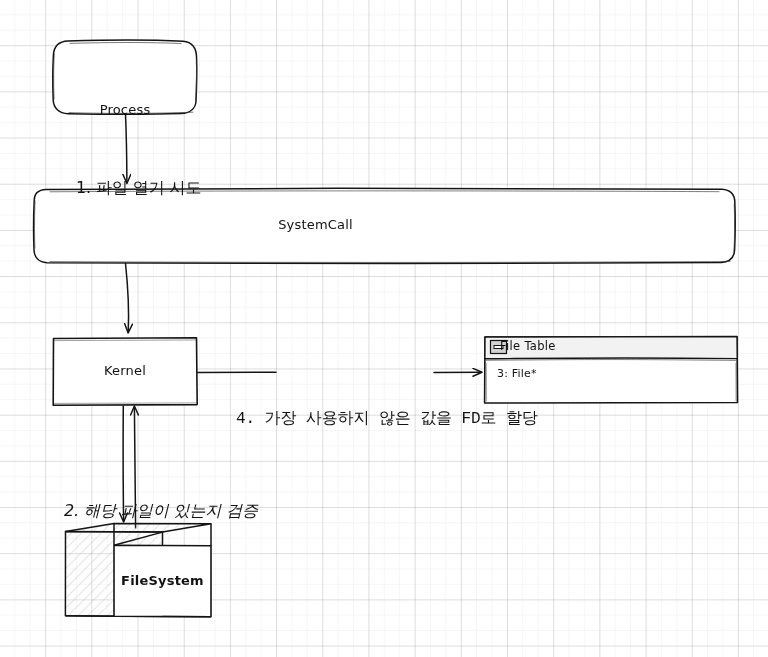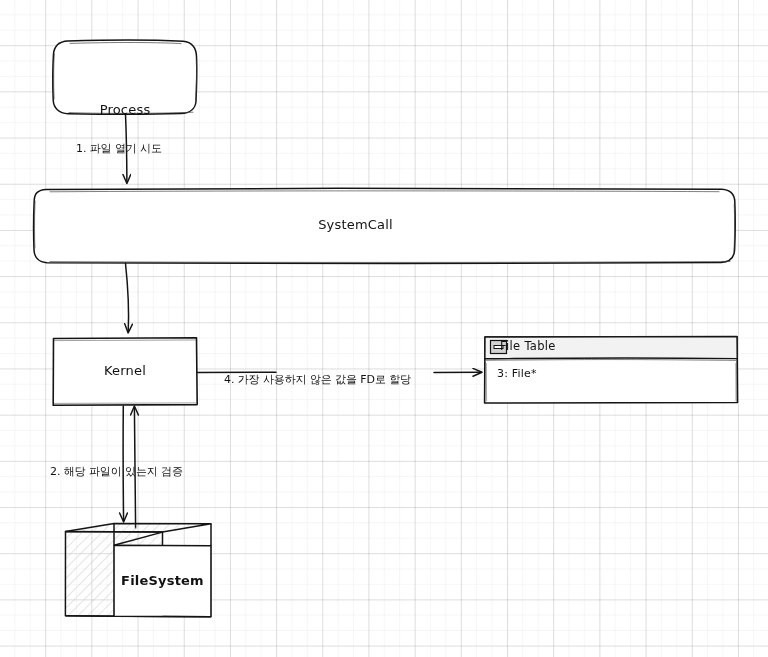--- a/index.html
+++ b/index.html
@@ -42,22 +42,23 @@
     color: #121212;
     white-space: pre;
     line-height: 1.15;
   }
   .node-label {
     font-size: 13px;
     letter-spacing: 0.2px;
     text-align: center;
   }
   .edge-label {
-    font-size: 11px;
+    font-size: 16px;
     letter-spacing: -0.1px;
+    margin-top: 36px;
   }
   .table-title {
     font-size: 11.5px;
     letter-spacing: 0.3px;
     text-align: left;
   }
   .table-cell {
     font-size: 11px;
     letter-spacing: 0.2px;
   }
@@ -144,30 +145,30 @@
         <rect x="490.5" y="340.5" width="16" height="13" fill="#d2d2d2" stroke="#141414" stroke-width="1.2"></rect>
         <rect x="494" y="345.5" width="9" height="3" fill="#ffffff" stroke="#141414" stroke-width="1"></rect>
       </g>
 
       <path d="M486.3,363 L486.6,401.4 M735.8,363 L736,401.4" fill="none" stroke="#3a3a3a" stroke-width="0.8" opacity="0.55"></path>
     </g>
   </svg>
 
   <div class="lbl node-label" style="left:53px; top:70px; width:144px;margin-top:33px;">Process</div>
 
-  <div class="lbl node-label" style="left:34px; top:218px; width:563px;padding-left:40px;">SystemCall</div>
+  <div class="lbl node-label" style="left:34px; top:218px; width:563px;">SystemCall</div>
 
   <div class="lbl node-label" style="left:53px; top:364px; width:144px;">Kernel</div>
 
   <div class="lbl node-label" style="left:114px; top:574px; width:97px;font-weight:bold;">FileSystem</div>
 
   <div class="lbl table-title" style="left:500px; top:340px; width:222px;">File Table</div>
 
   <div class="lbl table-cell" style="left:497px; top:368px;">3: File*</div>
 
   <div class="lbl edge-label" style="left:76px; top:143px;">1. 파일 열기 시도</div>
 
-  <div class="lbl edge-label" style="left:50px; top:466px;">2. 해당 파일이 있는지 검증</div>
+  <div class="lbl edge-label" style="left:64px; top:466px;font-style:italic;">2. 해당 파일이 있는지 검증</div>
 
 
-  <div class="lbl edge-label" style="left:224px; top:374px;">4. 가장 사용하지 않은 값을 FD로 할당</div>
+  <div class="lbl edge-label" style="left:236px; top:374px;font-family:Liberation Mono, monospace;">4. 가장 사용하지 않은 값을 FD로 할당</div>
 
 </div>
 
 </body></html>

